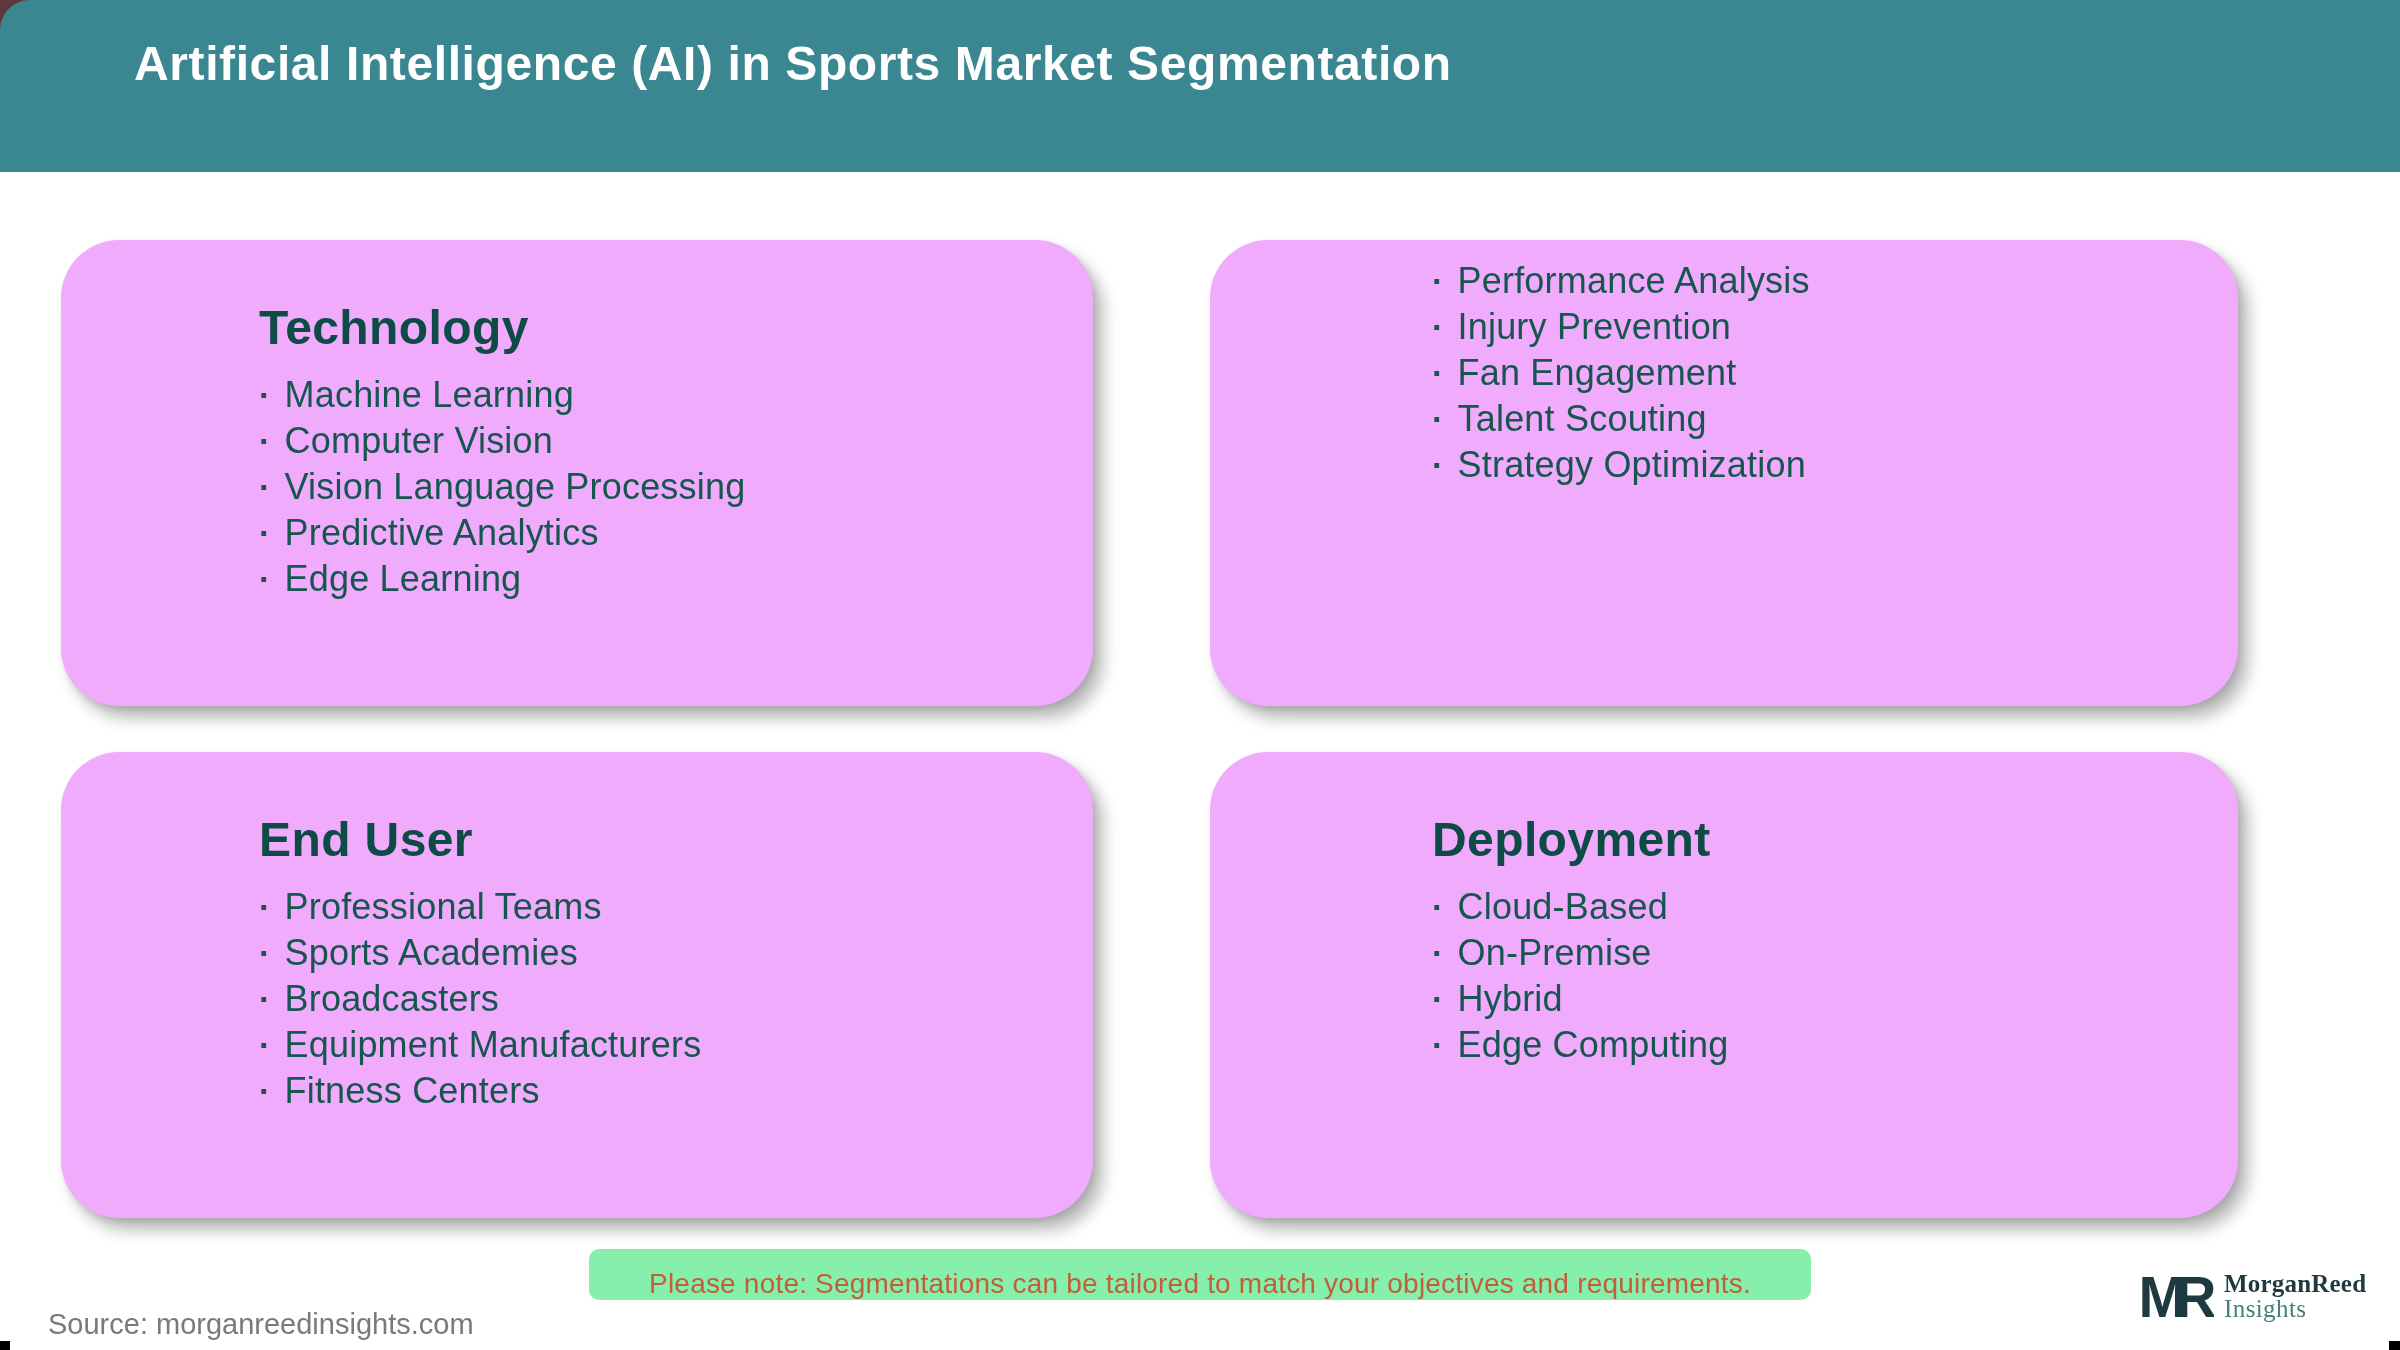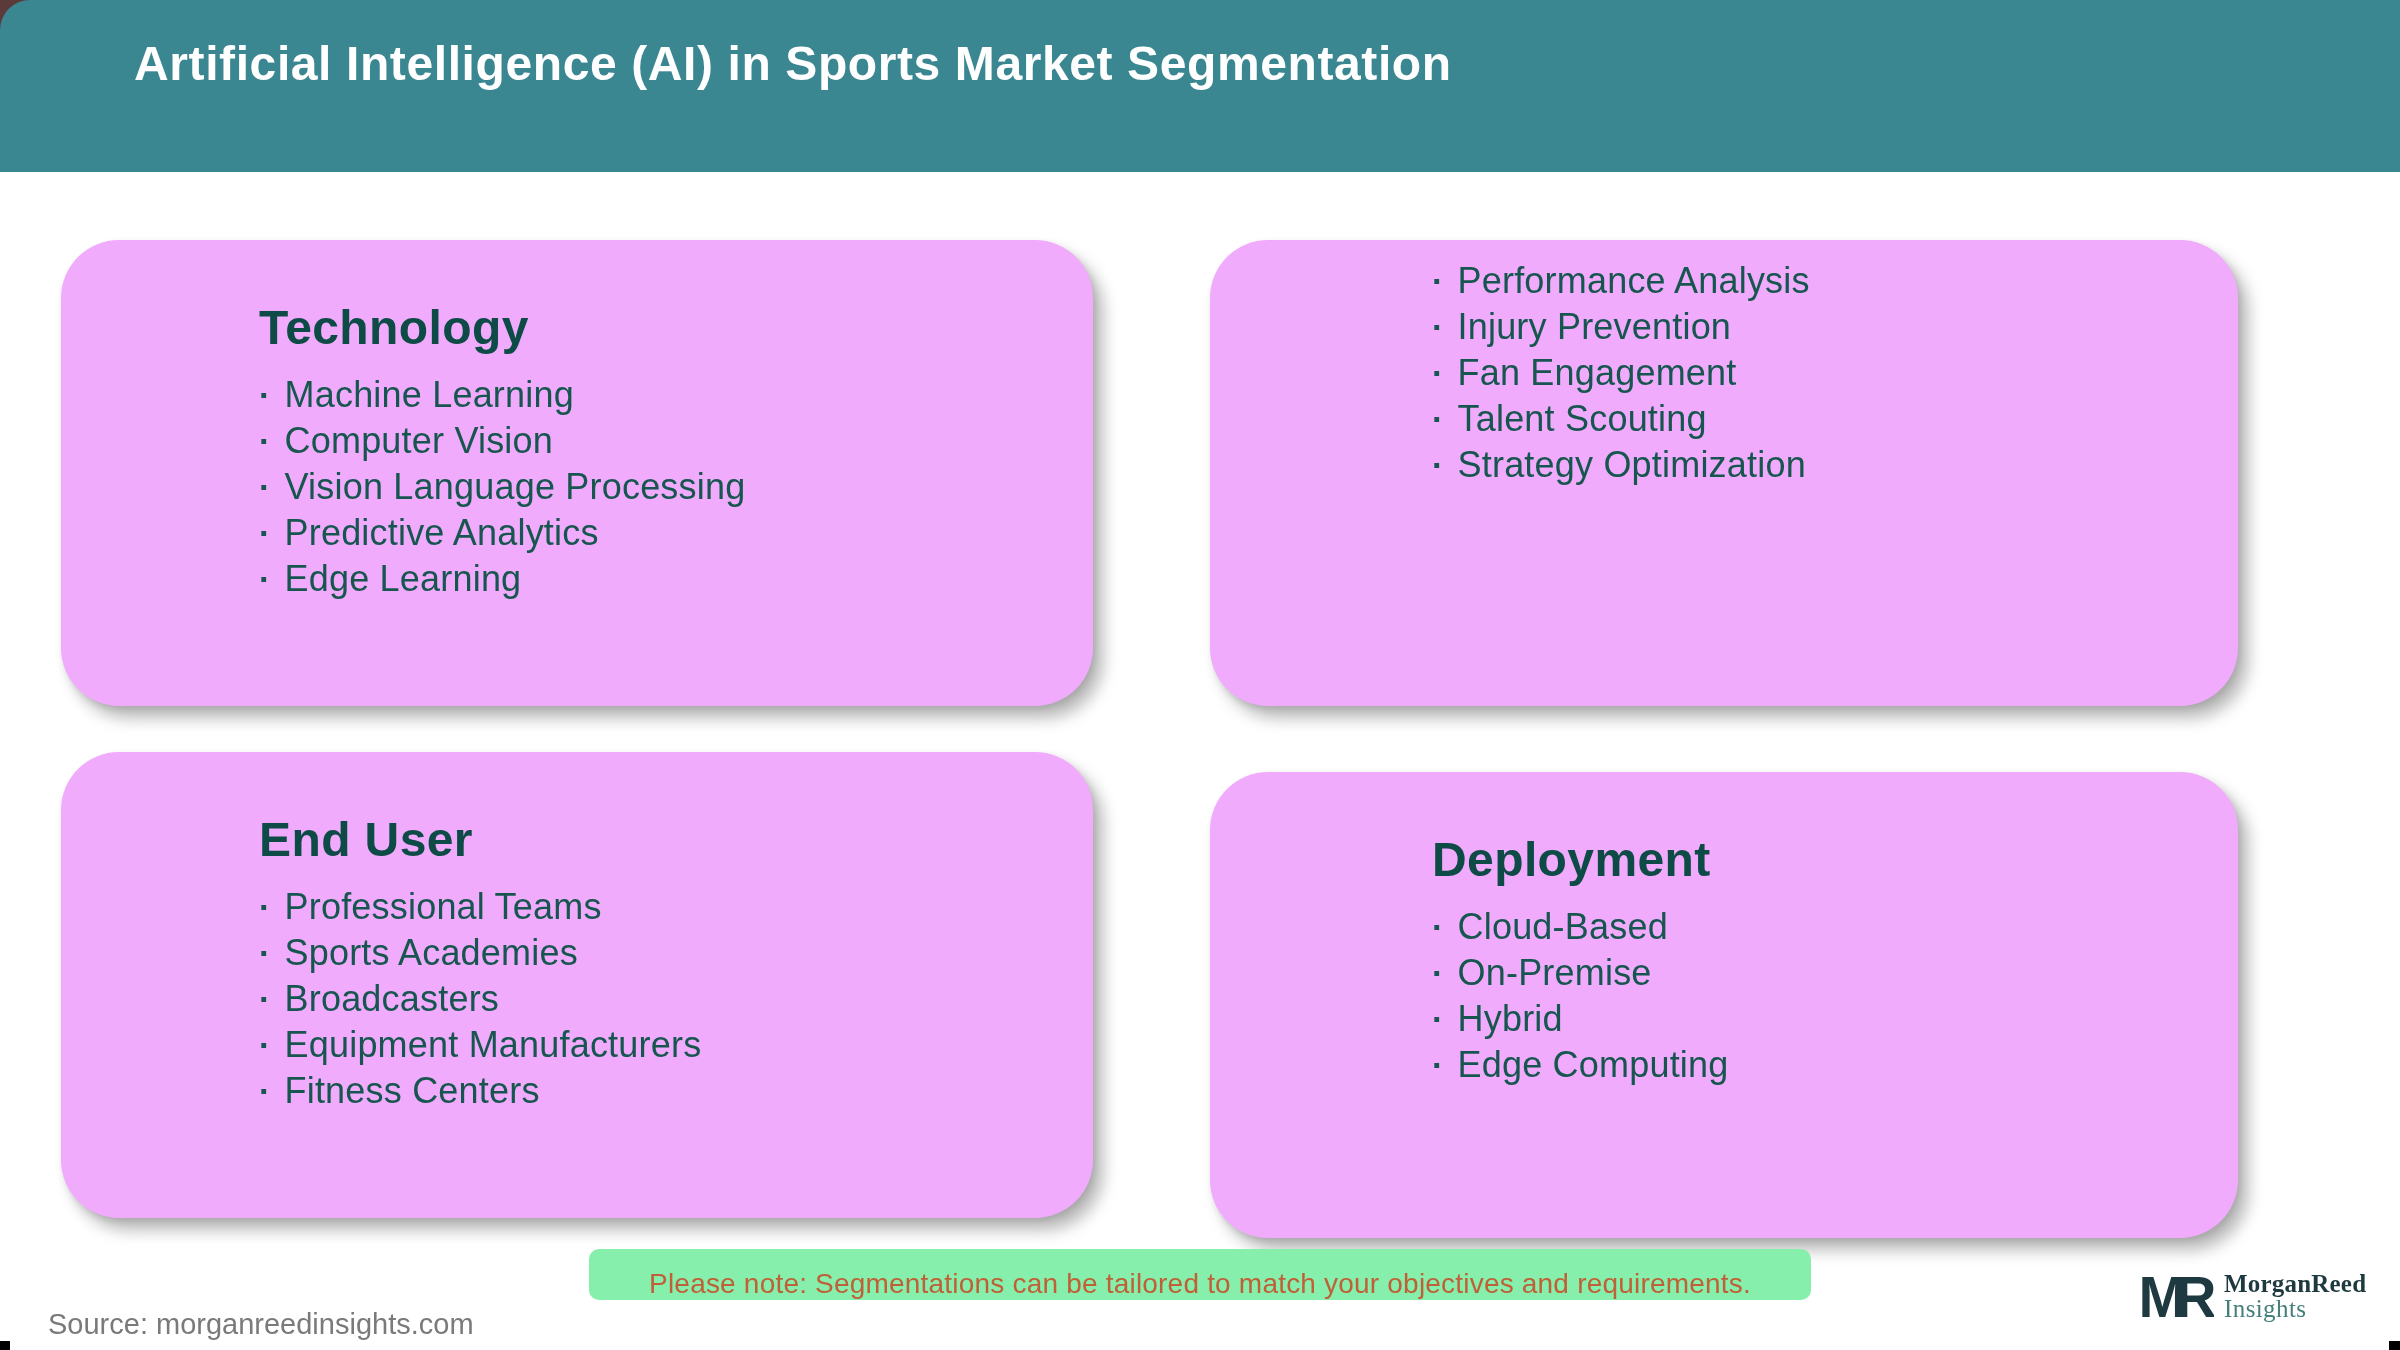--- a/index.html
+++ b/index.html
@@ -29,21 +29,21 @@
   }
 
   .card{
     position:absolute;background:#f0abfc;border-radius:58px;
     width:1032px;height:466px;z-index:1;
     box-shadow:10px 12px 16px rgba(0,0,0,0.28), 2px 3px 6px rgba(0,0,0,0.10);
   }
   .card.pos-tl{left:61px;top:240px;}
   .card.pos-tr{left:1210px;top:240px;width:1028px;}
   .card.pos-bl{left:61px;top:752px;}
-  .card.pos-br{left:1210px;top:772px;width:1028px;}
+  .card.pos-br{left:1210px;top:752px;width:1028px;}
 
   .card .card-title{
     margin:62px 40px 0 198px;
     font-size:48px;font-weight:700;color:#0e4b46;
     letter-spacing:0.4px;line-height:52px;
   }
   .card.pos-tr .card-title,.card.pos-br .card-title{margin-left:222px;}
 
   .card ul{
     list-style:none;margin:18px 30px 0 198px;padding:0;

